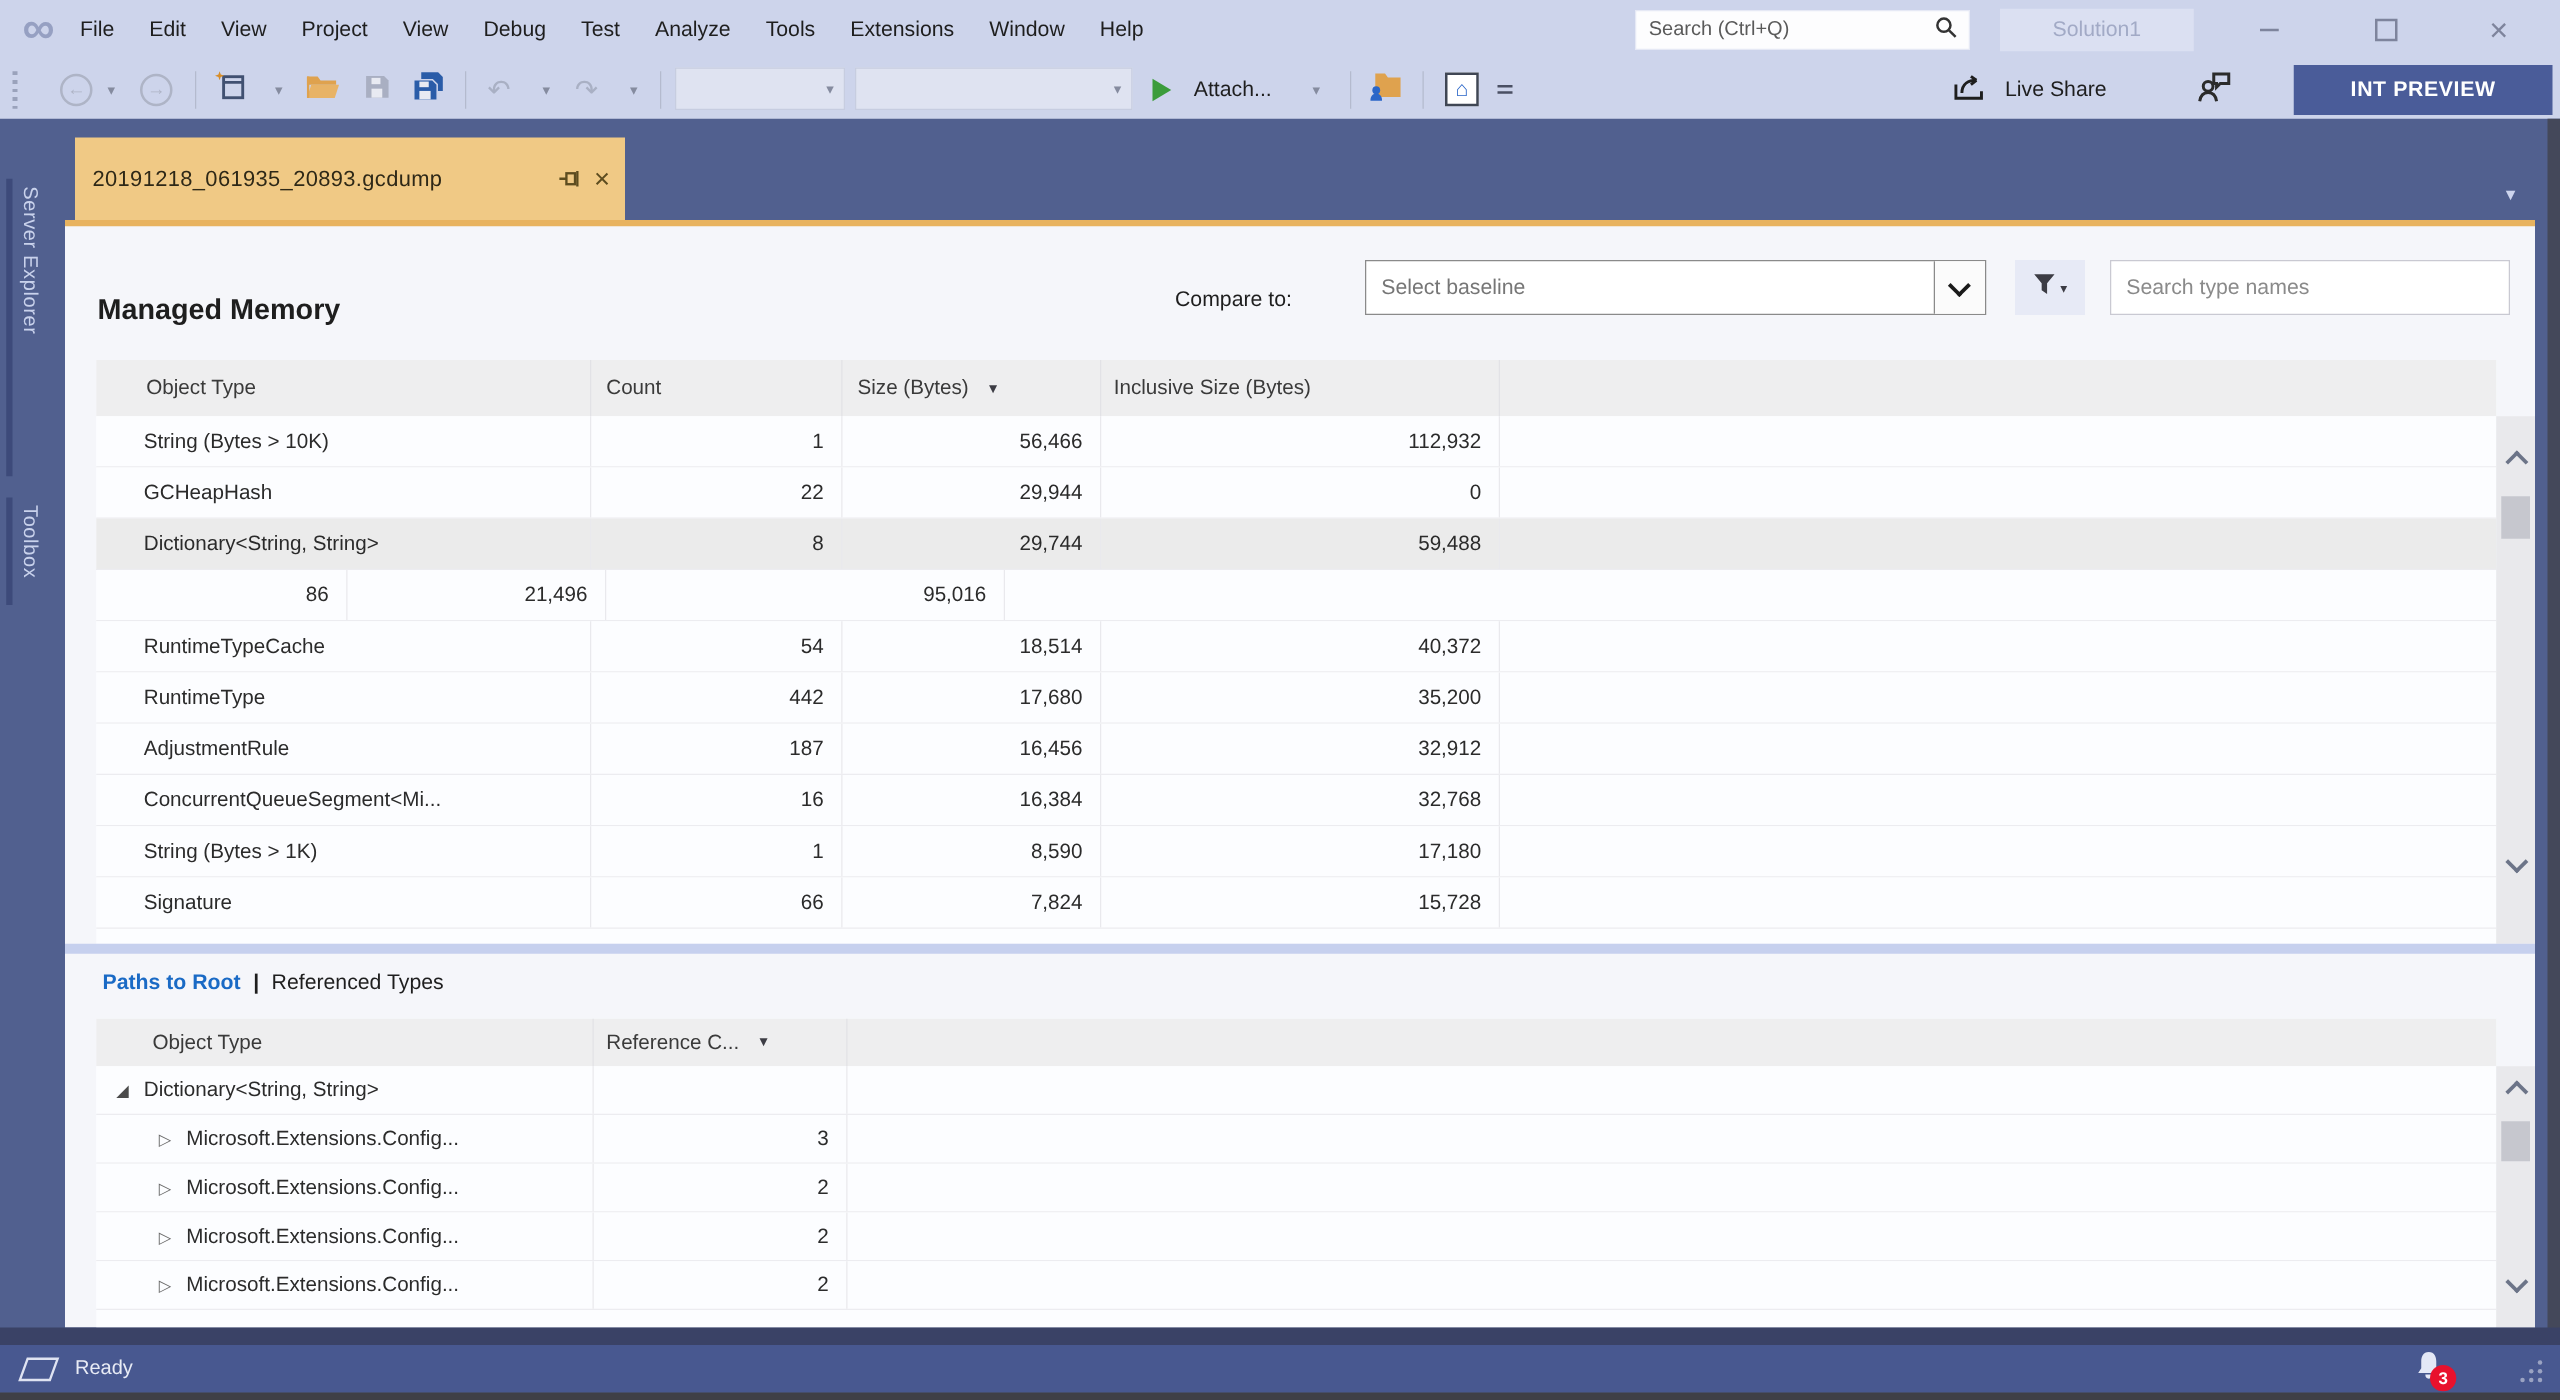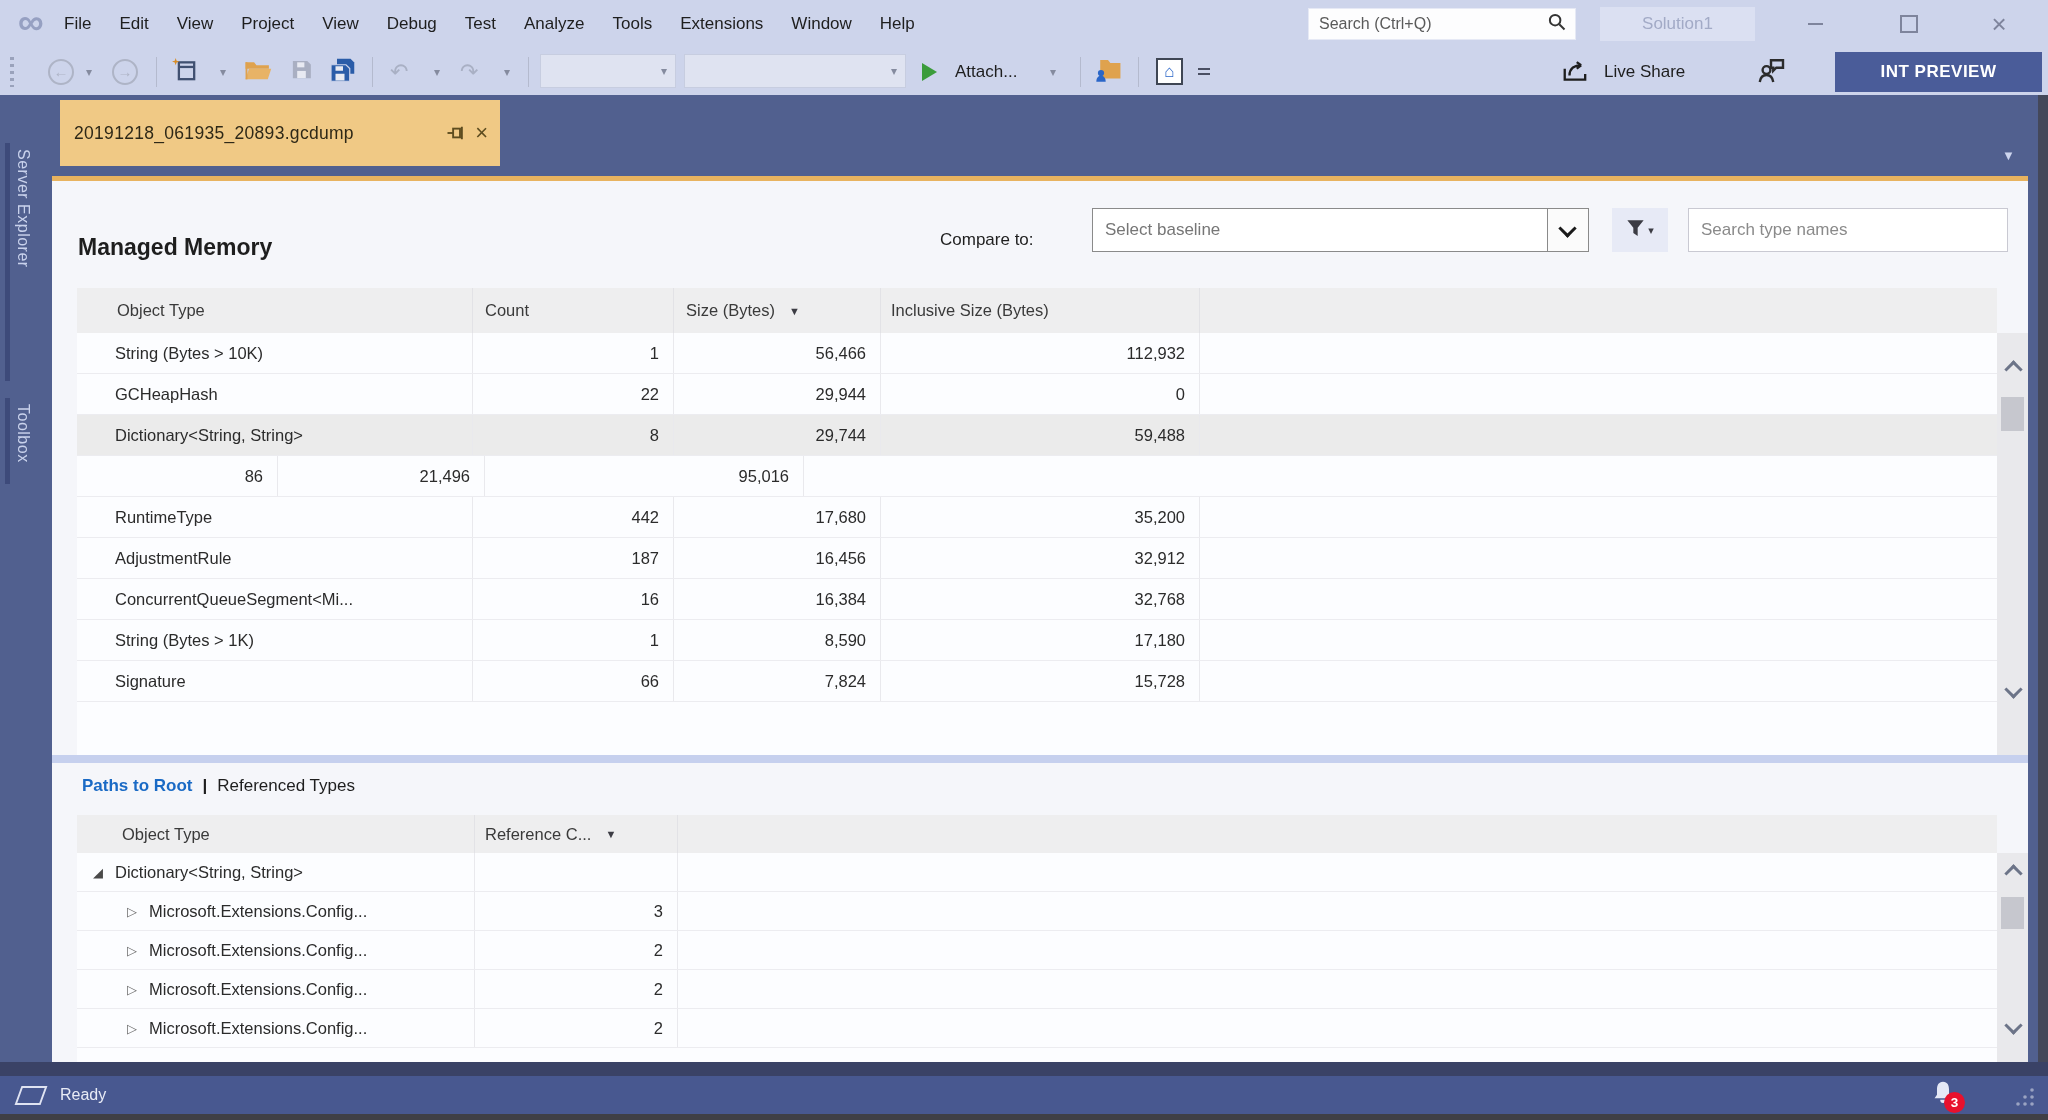--- a/index.html
+++ b/index.html
@@ -37,21 +37,21 @@
   .glyph-dis{font-size:22px;color:#a9b0c4;}
   .overflow-ic{display:flex;flex-direction:column;gap:3px;}
   .overflow-ic div{width:12px;height:2px;background:#4a4f63;}
   .preview-badge{position:absolute;left:1835px;top:4px;width:207px;height:40px;background:var(--badge-blue,#4a5c99);
       color:#ffffff;font-size:17px;font-weight:bold;letter-spacing:0.5px;display:flex;align-items:center;justify-content:center;}
   
   .side-tab{position:absolute;left:5px;display:flex;}
   .side-tab .accent{width:5px;background:#3d4a7a;}
   .side-tab .vlabel{writing-mode:vertical-rl;font-size:16px;color:#c9d2ec;padding:6px 4px 0 4px;letter-spacing:0.5px;}
   
-  .doc-tab{position:absolute;left:60px;top:100px;width:440px;height:66px;background:var(--active-tab,#f0c985);
+  .doc-tab{position:absolute;left:60px;top:110px;width:440px;height:66px;background:var(--active-tab,#f0c985);
       display:flex;align-items:center;padding:0 12px 0 14px;box-sizing:border-box;}
   .doc-tab .tab-title{font-size:17.5px;color:#2e2817;letter-spacing:0.3px;flex:1;}
   .doc-tab .tab-ic{margin-left:10px;color:#5d4c1f;display:flex;align-items:center;}
   .tab-close{font-size:22px;line-height:20px;}
   .tablist-arrow{position:absolute;left:2002px;top:148px;font-size:13px;color:#cdd5ee;}
   
   .doc-well{position:absolute;left:52px;top:176px;width:1976px;height:886px;background:var(--doc-bg,#f5f6fa);}
   .doc-well .accent-line{position:absolute;left:0;top:0;width:100%;height:5px;background:var(--accent-line,#e8b35f);}
   .page-title{position:absolute;left:26px;top:58px;font-size:23px;font-weight:bold;color:#1e1e1e;}
   .compare-label{position:absolute;left:888px;top:54px;font-size:17px;}
@@ -372,20 +372,27 @@
             <div class="c c-num c-incl">59,488</div>
             <div class="c c-fill"></div>
           </div>
           <div class="trow">
             <div class="c c-num c-count">86</div>
             <div class="c c-num c-size">21,496</div>
             <div class="c c-num c-incl">95,016</div>
             <div class="c c-fill"></div>
           </div>
           <div class="trow">
+            <div class="c c-type">RuntimeTypeCache</div>
+            <div class="c c-num c-count">54</div>
+            <div class="c c-num c-size">18,514</div>
+            <div class="c c-num c-incl">40,372</div>
+            <div class="c c-fill"></div>
+          </div>
+          <div class="trow">
             <div class="c c-type">RuntimeType</div>
             <div class="c c-num c-count">442</div>
             <div class="c c-num c-size">17,680</div>
             <div class="c c-num c-incl">35,200</div>
             <div class="c c-fill"></div>
           </div>
           <div class="trow">
             <div class="c c-type">AdjustmentRule</div>
             <div class="c c-num c-count">187</div>
             <div class="c c-num c-size">16,456</div>

